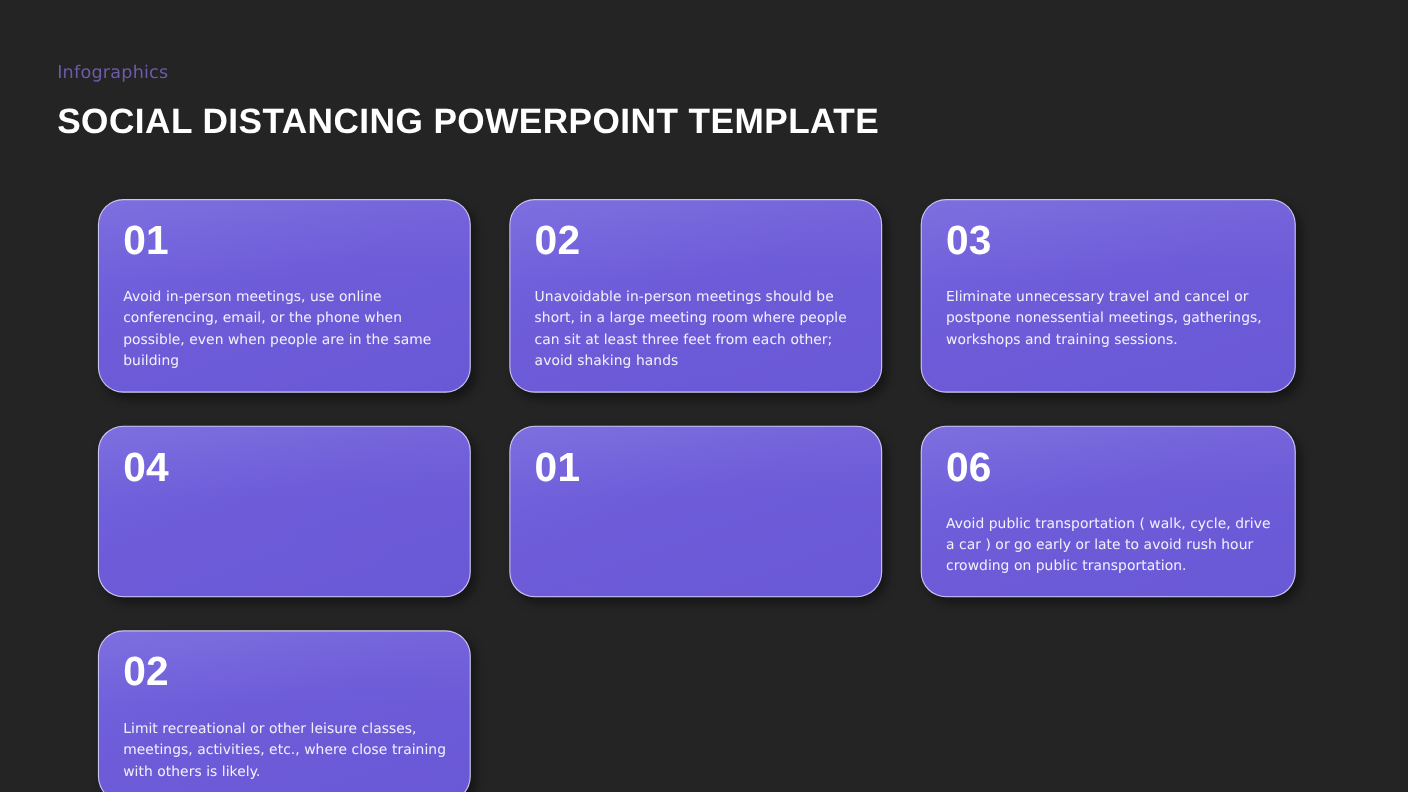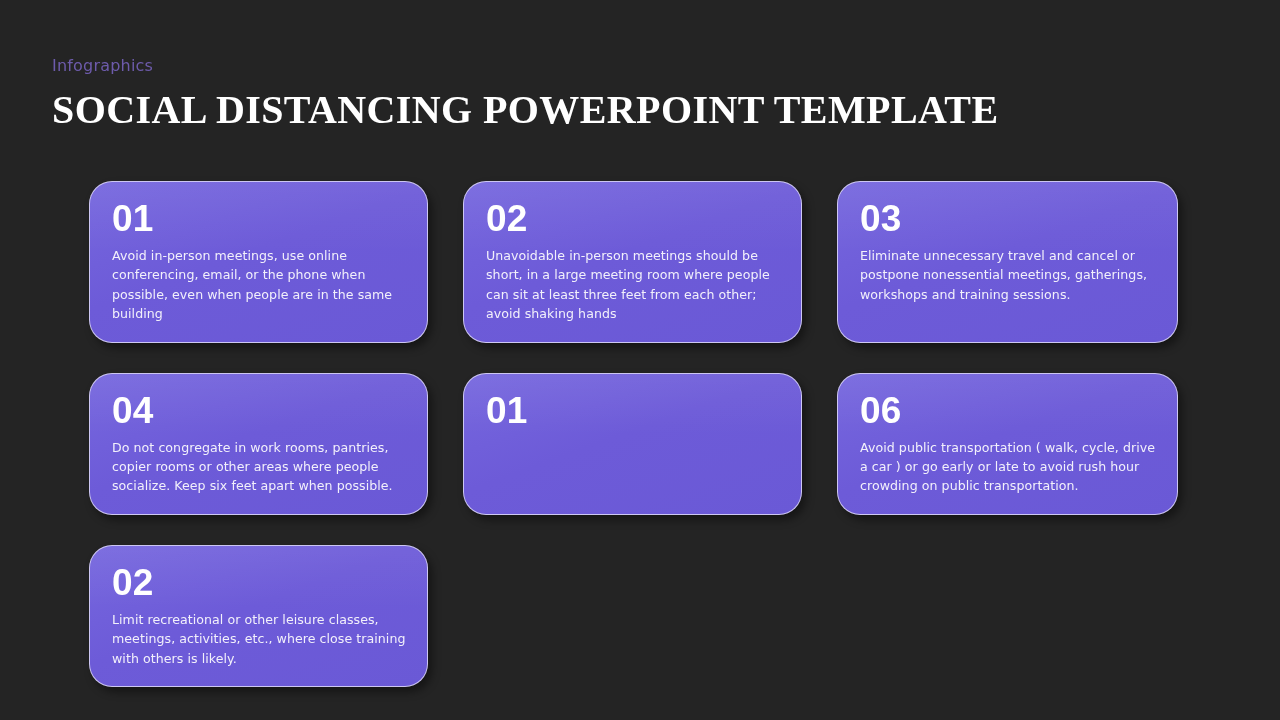--- a/index.html
+++ b/index.html
@@ -35,22 +35,22 @@
     font-family: "DejaVu Sans", sans-serif;
     font-size: 16px;
     font-weight: 400;
     color: #6d5bab;
     letter-spacing: 0.2px;
     line-height: 20px;
   }
 
   .slide-title {
     margin-top: 12px;
-    font-family: Liberation Serif, serif;
-    font-size: 40px;
+    font-family: Liberation Sans, sans-serif;
+    font-size: 32px;
     font-weight: 700;
     color: #ffffff;
     letter-spacing: 0.4px;
     line-height: 44px;
     white-space: nowrap;
   }
 
   
   .grid {
     position: absolute;
@@ -94,21 +94,21 @@
     font-size: 37px;
     font-weight: 700;
     color: #ffffff;
     line-height: 42px;
     letter-spacing: 0.2px;
   }
 
   .card-text {
     position: relative;
     z-index: 1;
-    margin-top: 6px;
+    margin-top: 20px;
     font-family: "DejaVu Sans", sans-serif;
     font-size: 12.6px;
     font-weight: 400;
     color: #f2f0fb;
     line-height: 19.4px;
     letter-spacing: 0.05px;
   }
 
   .empty-cell { visibility: hidden; }
 </style>
@@ -134,21 +134,20 @@
       <div class="card-text">Unavoidable in-person meetings should be short, in a large meeting room where people can sit at least three feet from each other; avoid shaking hands</div>
     </div>
 
     <div class="card row1">
       <div class="card-number">03</div>
       <div class="card-text">Eliminate unnecessary travel and cancel or postpone nonessential meetings, gatherings, workshops and training sessions.</div>
     </div>
 
     <div class="card row2">
       <div class="card-number">04</div>
-      <div class="card-text">Do not congregate in work rooms, pantries, copier rooms or other areas where people socialize. Keep six feet apart when possible.</div>
     </div>
 
     <div class="card row2">
       <div class="card-number">01</div>
     </div>
 
     <div class="card row2">
       <div class="card-number">06</div>
       <div class="card-text">Avoid public transportation ( walk, cycle, drive a car ) or go early or late to avoid rush hour crowding on public transportation.</div>
     </div>

